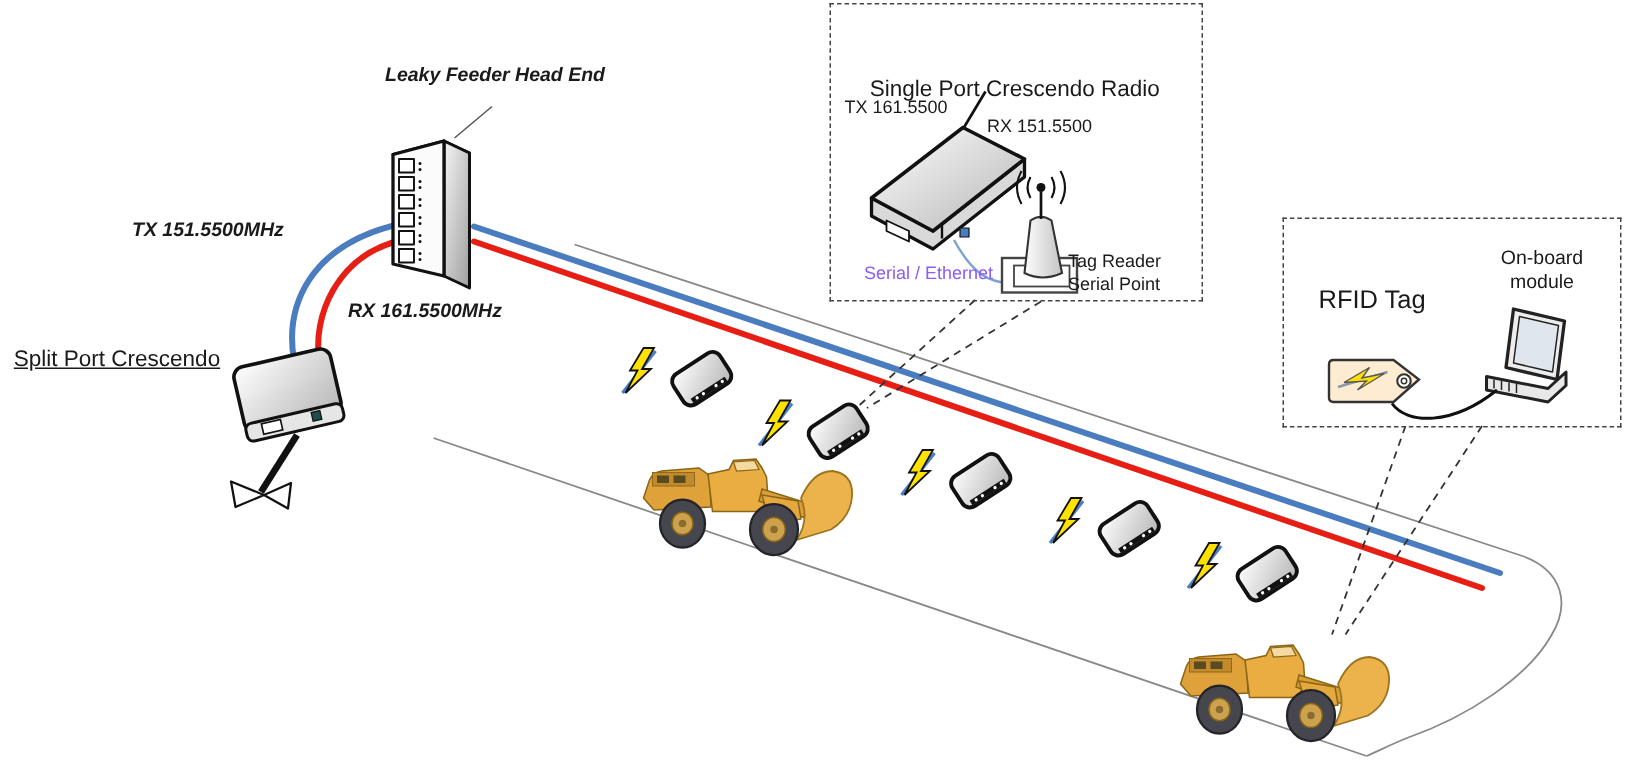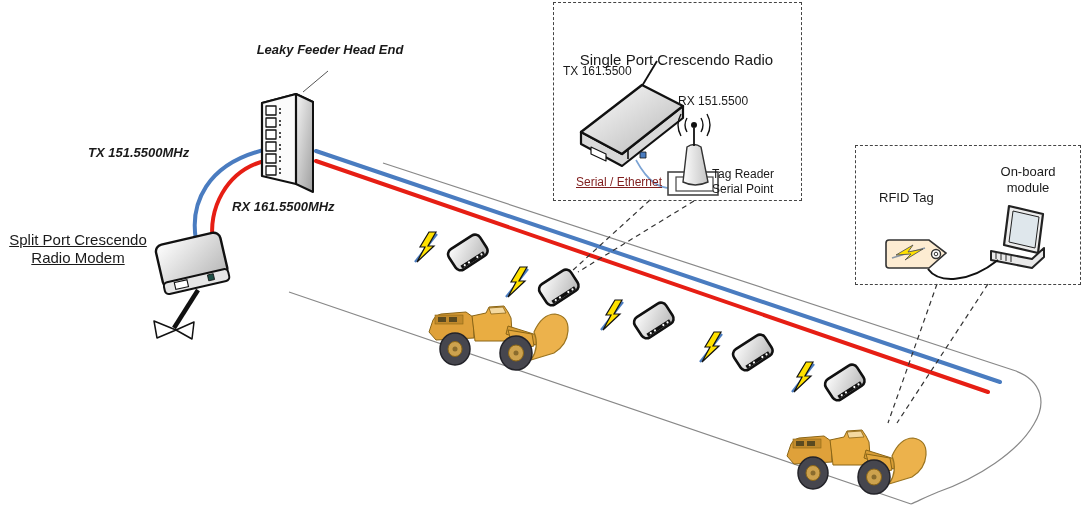--- a/index.html
+++ b/index.html
@@ -3,21 +3,21 @@
 <meta charset="utf-8">
 <style>
   html,body{margin:0;padding:0;background:#fff;}
   .canvas{position:relative;width:1083px;height:510px;background:#fff;overflow:hidden;
           font-family:"Liberation Sans", sans-serif;color:#1a1a1a;}
   .canvas svg{position:absolute;left:0;top:0;}
   .lbl{position:absolute;white-space:nowrap;}
   .it{font-style:italic;font-size:13px;font-weight:bold;}
   .big{font-size:15px;line-height:18px;text-align:center;}
   .sm{font-size:12px;line-height:15px;}
-  .muted{color:#7f1d1d;text-decoration:underline;}
+  .muted{color:#8b5cf6;}
   .callout{position:absolute;border:1px dashed #444;background:transparent;}
   .ctr{text-align:center;}
 </style>
 </head>
 <body>
 
 <div class="canvas">
 
   <svg width="1083" height="510" viewBox="0 0 1083 510">
     <defs>
@@ -193,33 +193,32 @@
 
   <div class="callout" style="left:553px;top:2px;width:247px;height:197px;"></div>
   <div class="callout" style="left:855px;top:145px;width:224px;height:138px;"></div>
 
   <div class="lbl it" style="left:237px;top:42px;width:186px;text-align:center;">Leaky Feeder Head End</div>
   <div class="lbl it" style="left:88px;top:145px;">TX 151.5500MHz</div>
   <div class="lbl it" style="left:232px;top:199px;">RX 161.5500MHz</div>
 
   <div class="lbl big" style="left:0px;top:231px;width:156px;text-decoration:underline;">
     <div>Split Port Crescendo</div>
-    <div>Radio Modem</div>
   </div>
 
   <div class="lbl big" style="left:553px;top:22px;width:247px;line-height:19px;margin-top:28px;">
     <div>Single Port Crescendo Radio</div>
   </div>
   <div class="lbl sm" style="left:563px;top:64px;">TX 161.5500</div>
-  <div class="lbl sm" style="left:658px;top:94px;margin-left:20px;">RX 151.5500</div>
+  <div class="lbl sm" style="left:658px;top:77px;">RX 151.5500</div>
   <div class="lbl sm muted" style="left:576px;top:175px;">Serial / Ethernet</div>
   <div class="lbl sm" style="left:712px;top:133px;margin-top:34px;">
     <div>Tag Reader</div>
     <div>Serial Point</div>
   </div>
 
-  <div class="lbl" style="left:879px;top:190px;font-size:13px;text-align:right;">RFID Tag</div>
+  <div class="lbl" style="left:879px;top:190px;font-size:17px;text-align:right;">RFID Tag</div>
   <div class="lbl ctr" style="left:995px;top:164px;width:66px;font-size:13px;line-height:16px;">
     <div>On-board</div>
     <div>module</div>
   </div>
 
 </div>
 
 </body></html>

